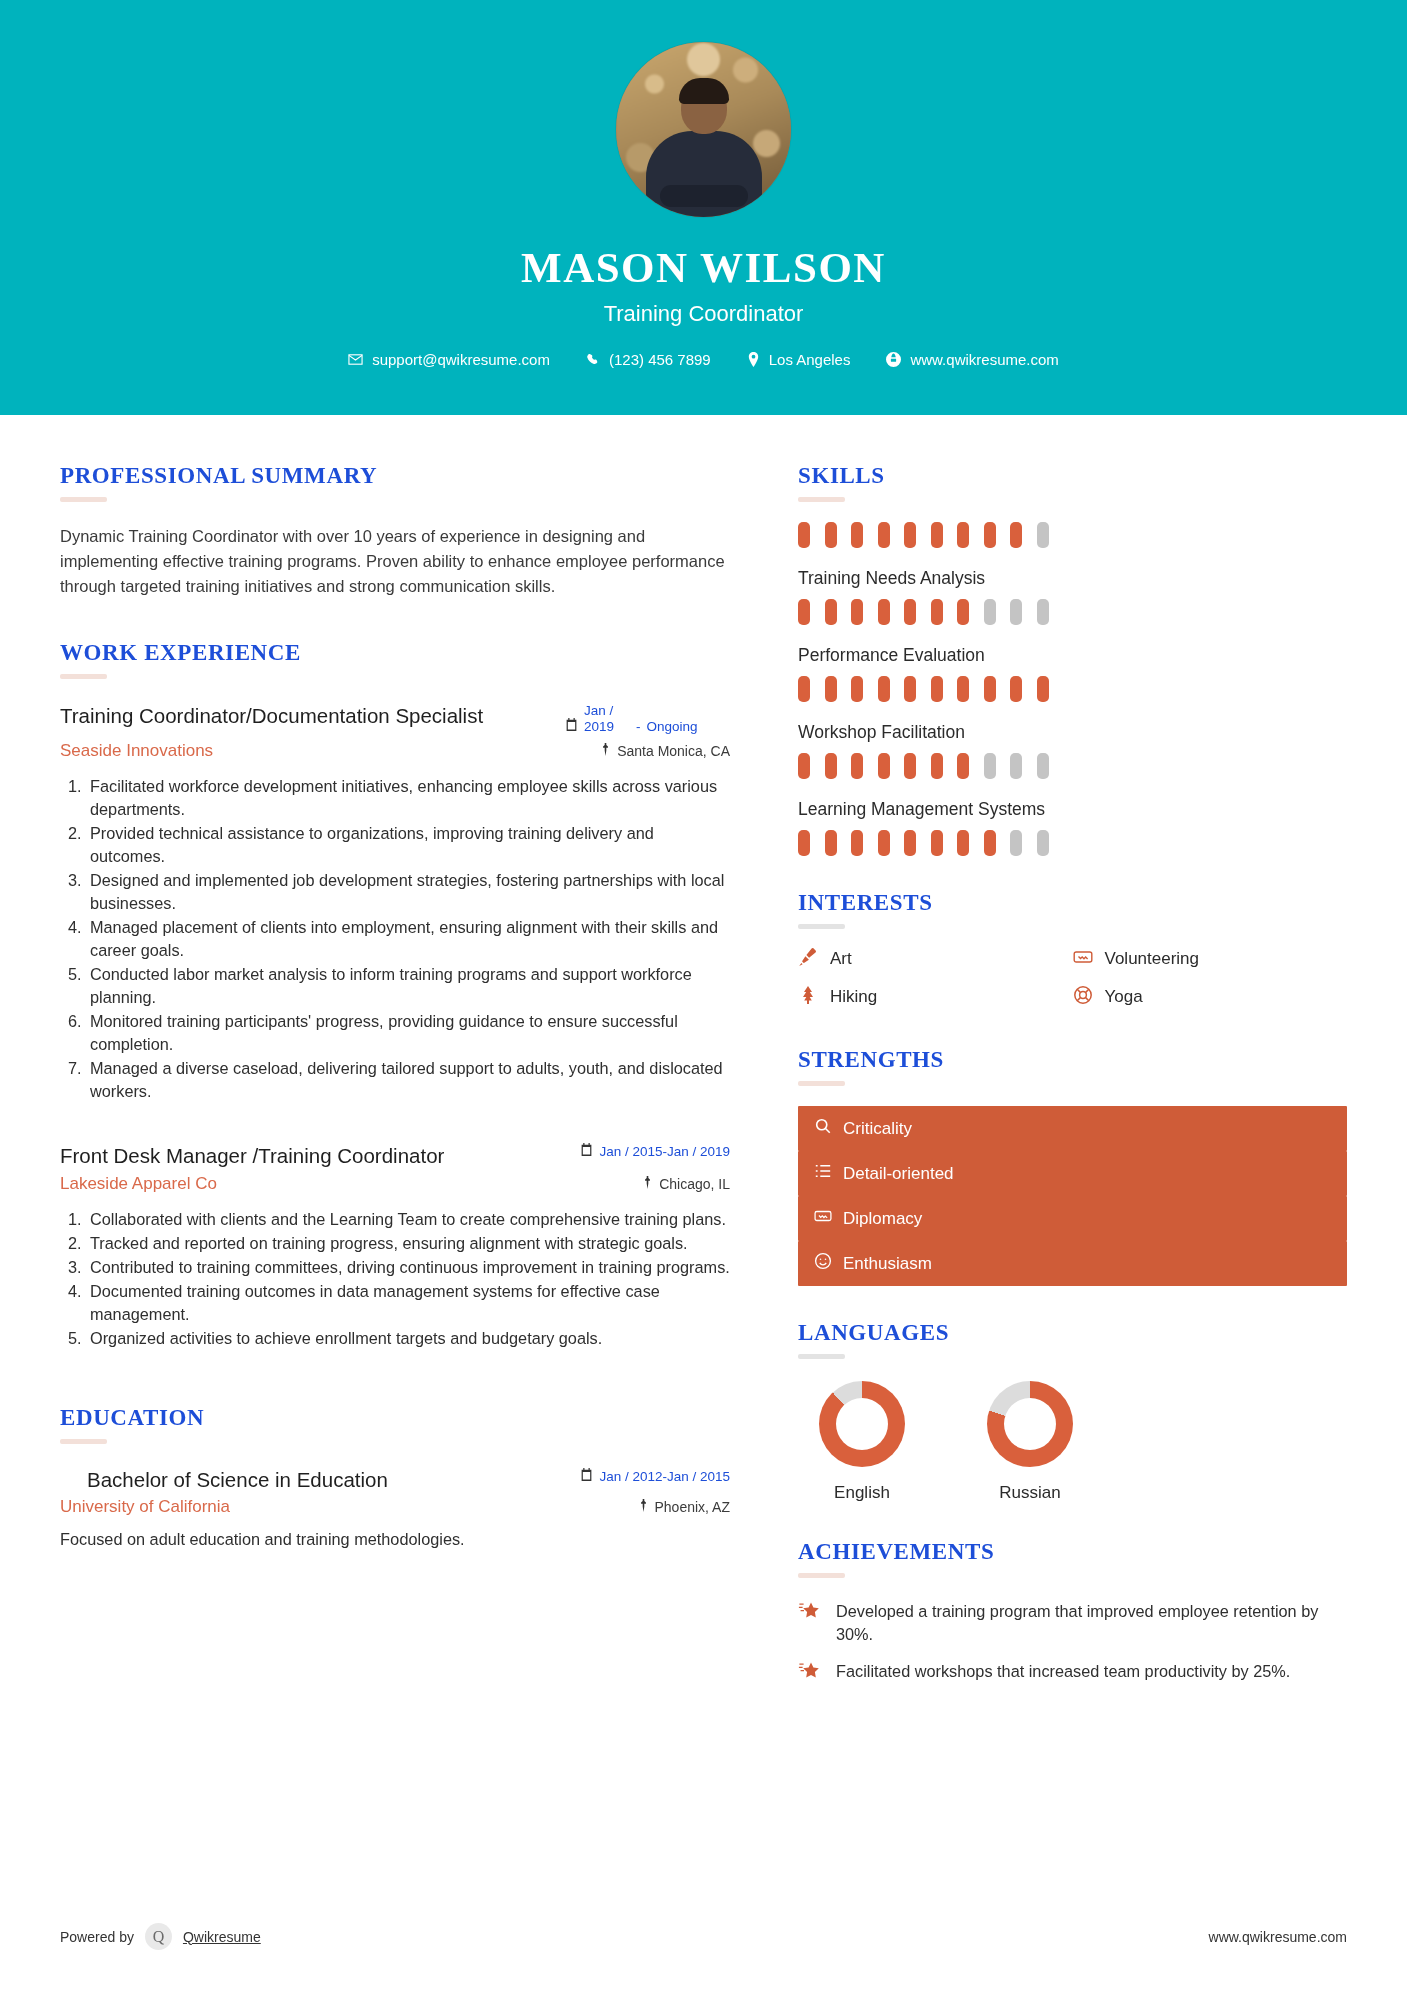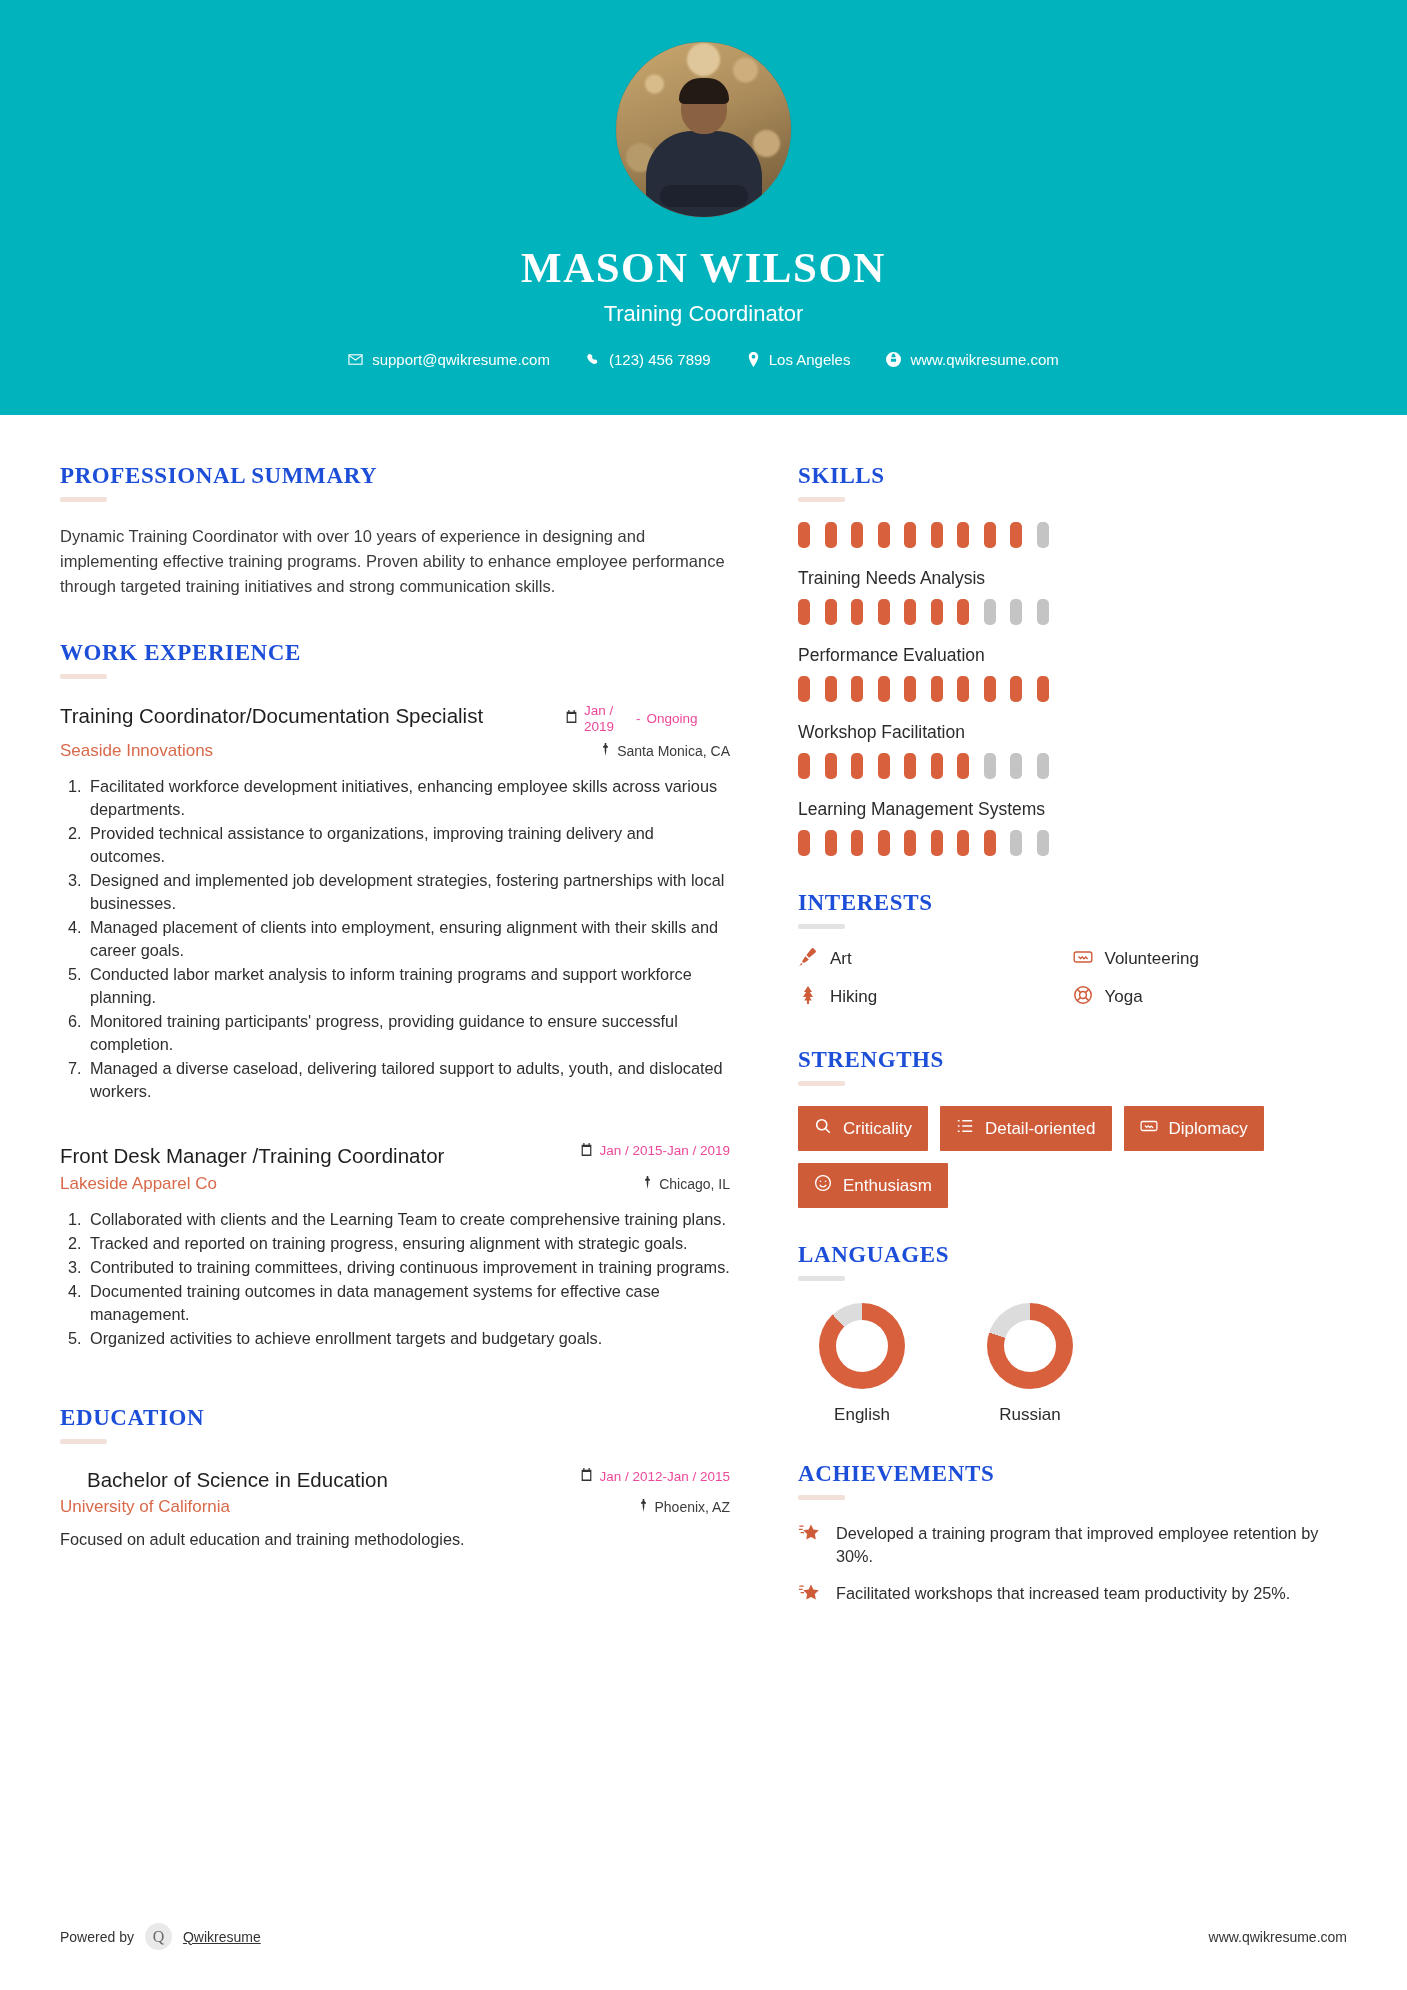--- a/index.html
+++ b/index.html
@@ -120,22 +120,22 @@
   .job { margin-top: 24px; }
   .job-head { display: flex; justify-content: space-between; align-items: flex-start; gap: 10px; }
   .job-role {
     font-size: 20.5px;
     color: #1f1f1f;
     line-height: 1.25;
     max-width: 430px;
   }
   .job-meta { text-align: left; min-width: 165px; }
   .job-dates {
-    display: flex; align-items: center; gap: 6px;
-    font-size: 13.5px; color: #ec4899; line-height: 1.2;
+    display: flex; align-items: flex-end; gap: 6px;
+    font-size: 13.5px; color: #1d4ed8; line-height: 1.2;
     justify-content: flex-end;
   }
   .job-dates.wrap { justify-content: flex-start; }
   .date-a { width: 46px; }
   .date-b { width: 52px; }
   .job-sub { display: flex; justify-content: space-between; align-items: center; margin-top: 6px; }
   .company { font-size: 17px; color: #d9694a; }
   .location { display: flex; align-items: center; gap: 6px; font-size: 14px; color: #3b3b3b; }
 
   ol.bullets { margin: 14px 0 0 0; padding-left: 26px; }
@@ -160,21 +160,21 @@
   .bars { display: flex; gap: 14.5px; margin-top: 10px; }
   .bar { width: 12px; height: 26px; border-radius: 5px; background: #c4c4c4; }
   .bar.on { background: #d9603c; }
 
   
   .interests { display: flex; flex-wrap: wrap; margin-top: 18px; }
   .interest { width: 50%; display: flex; align-items: center; gap: 12px; margin-bottom: 14px; }
   .interest span.lbl { font-size: 17px; color: #2b2b2b; }
 
   
-  .chips { display: flex; flex-wrap: wrap; gap: 12px; margin-top: 20px; }
+  .chips { display: flex; flex-wrap: wrap; gap: 0; margin-top: 20px; flex-direction: column; }
   .chip {
     background: #cf5c38;
     color: #fff;
     font-size: 17px;
     padding: 11px 16px;
     display: flex;
     align-items: center;
     gap: 11px;
     border-radius: 1px;
   }

